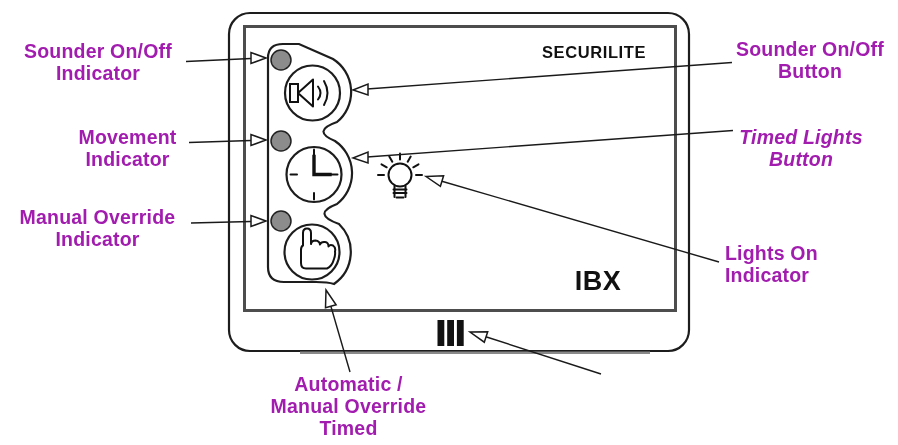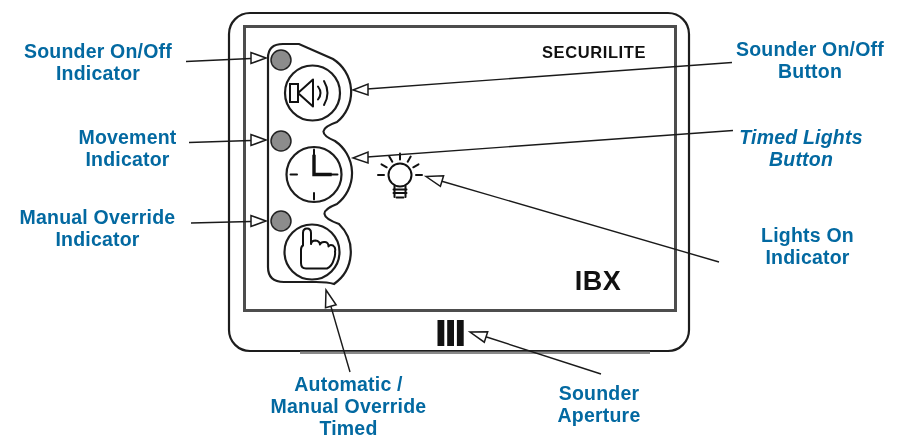--- a/index.html
+++ b/index.html
@@ -9,21 +9,21 @@
     background:#ffffff;
     font-family:"Liberation Sans","DejaVu Sans",sans-serif;
     overflow:hidden;
   }
   .stage svg{position:absolute;left:0;top:0;}
   .lbl{
     position:absolute;
     font-weight:bold;
     font-size:19.5px;
     line-height:22px;
-    color:#0369a1;
+    color:#a21caf;
     text-align:center;
     white-space:pre-line;
     letter-spacing:0.2px;
   }
   .lbl.left{text-align:left;}
   .brandtext{
     font-weight:bold;
     font-size:16.5px;
     letter-spacing:0.6px;
     fill:#111;
@@ -147,20 +147,18 @@
   <div class="lbl" style="left:2px;top:40px;width:192px;">Sounder On/Off
 Indicator</div>
   <div class="lbl" style="left:30px;top:126px;width:195px;">Movement
 Indicator</div>
   <div class="lbl" style="left:0px;top:206px;width:195px;">Manual Override
 Indicator</div>
   <div class="lbl" style="left:722px;top:38px;width:176px;">Sounder On/Off
 Button</div>
   <div class="lbl" style="left:712px;top:126px;width:178px;font-style:italic;">Timed Lights
 Button</div>
-  <div class="lbl left" style="left:725px;top:224px;width:165px;text-align:center;">Lights On
+  <div class="lbl left" style="left:725px;top:242px;width:165px;">Lights On
 Indicator</div>
   <div class="lbl" style="left:256px;top:373px;width:185px;">Automatic /
 Manual Override
 Timed</div>
-  <div class="lbl" style="left:520px;top:382px;width:158px;">Sounder
-Aperture</div>
 </div>
 
 </body></html>

